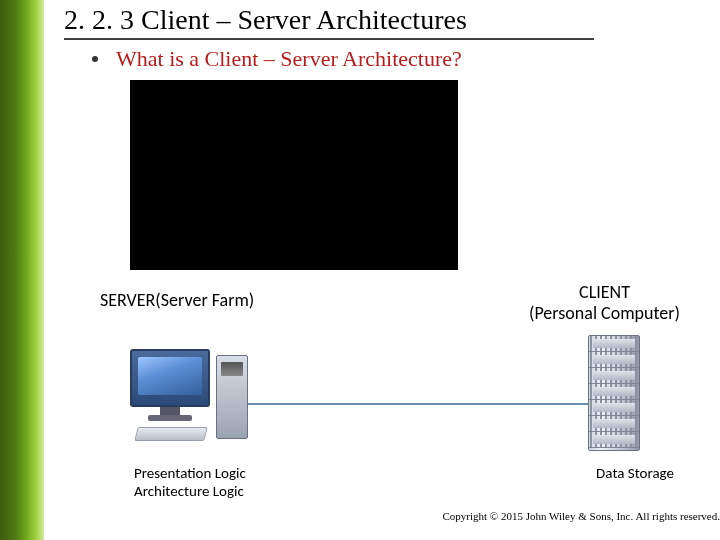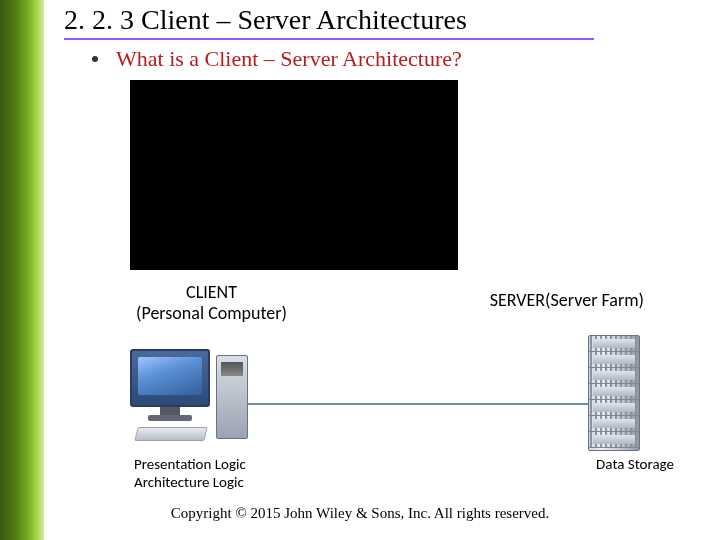--- a/index.html
+++ b/index.html
@@ -19,21 +19,21 @@
   }
   .content {
     position: absolute;
     left: 64px;
     right: 20px;
     top: 4px;
   }
   .title {
     font-size: 28px;
     color: #000;
-    border-bottom: 2px solid #8b5cf6;
+    border-bottom: 2px solid #404040;
     padding-bottom: 2px;
     width: 530px;
   }
   .bullet-row {
     margin-top: 6px;
     display: flex;
     align-items: baseline;
     font-size: 22px;
     color: #b91c1c;
   }
@@ -167,56 +167,56 @@
     position:absolute;
     left:4px; right:4px; top:3px; bottom:3px;
     background: linear-gradient(#dfe4eb,#b0b8c4);
   }
   .labels-bottom {
     display: flex;
     justify-content: space-between;
     font-family: Calibri, Arial, sans-serif;
     font-size: 15px;
     color: #000;
-    margin-top: 6px;
+    margin-top: 15px;
   }
   .ll-left { margin-left: 34px; line-height: 1.2; }
   .ll-right { margin-right: 6px; line-height: 1.2; }
   .copyright {
     position: absolute;
     left: 0; right: 0;
     bottom: 18px;
-    text-align: center;
-    font-size: 15px;
+    text-align: right;
+    font-size: 11px;
     color: #000;
   }
 </style>
 </head>
 <body>
 
 <div class="sidebar"></div>
 
 <div class="content">
   <div class="title">2. 2. 3 Client – Server Architectures</div>
   <div class="bullet-row">
     <span class="bullet-dot"></span>
     <span>What is a Client – Server Architecture?</span>
   </div>
 </div>
 
 <div class="video-box"></div>
 
 <div class="diagram">
   <div class="labels-top">
+    <div class="label-block label-right">
+      <div>SERVER(Server Farm)</div>
+    </div>
     <div class="label-block label-left">
       <div>CLIENT</div>
       <div>(Personal Computer)</div>
-    </div>
-    <div class="label-block label-right">
-      <div>SERVER(Server Farm)</div>
     </div>
   </div>
 
   <div class="figure-row">
     <div class="connector"></div>
     <div class="pc">
       <div class="monitor"></div>
       <div class="monitor-stand"></div>
       <div class="monitor-base"></div>
       <div class="tower"></div>

